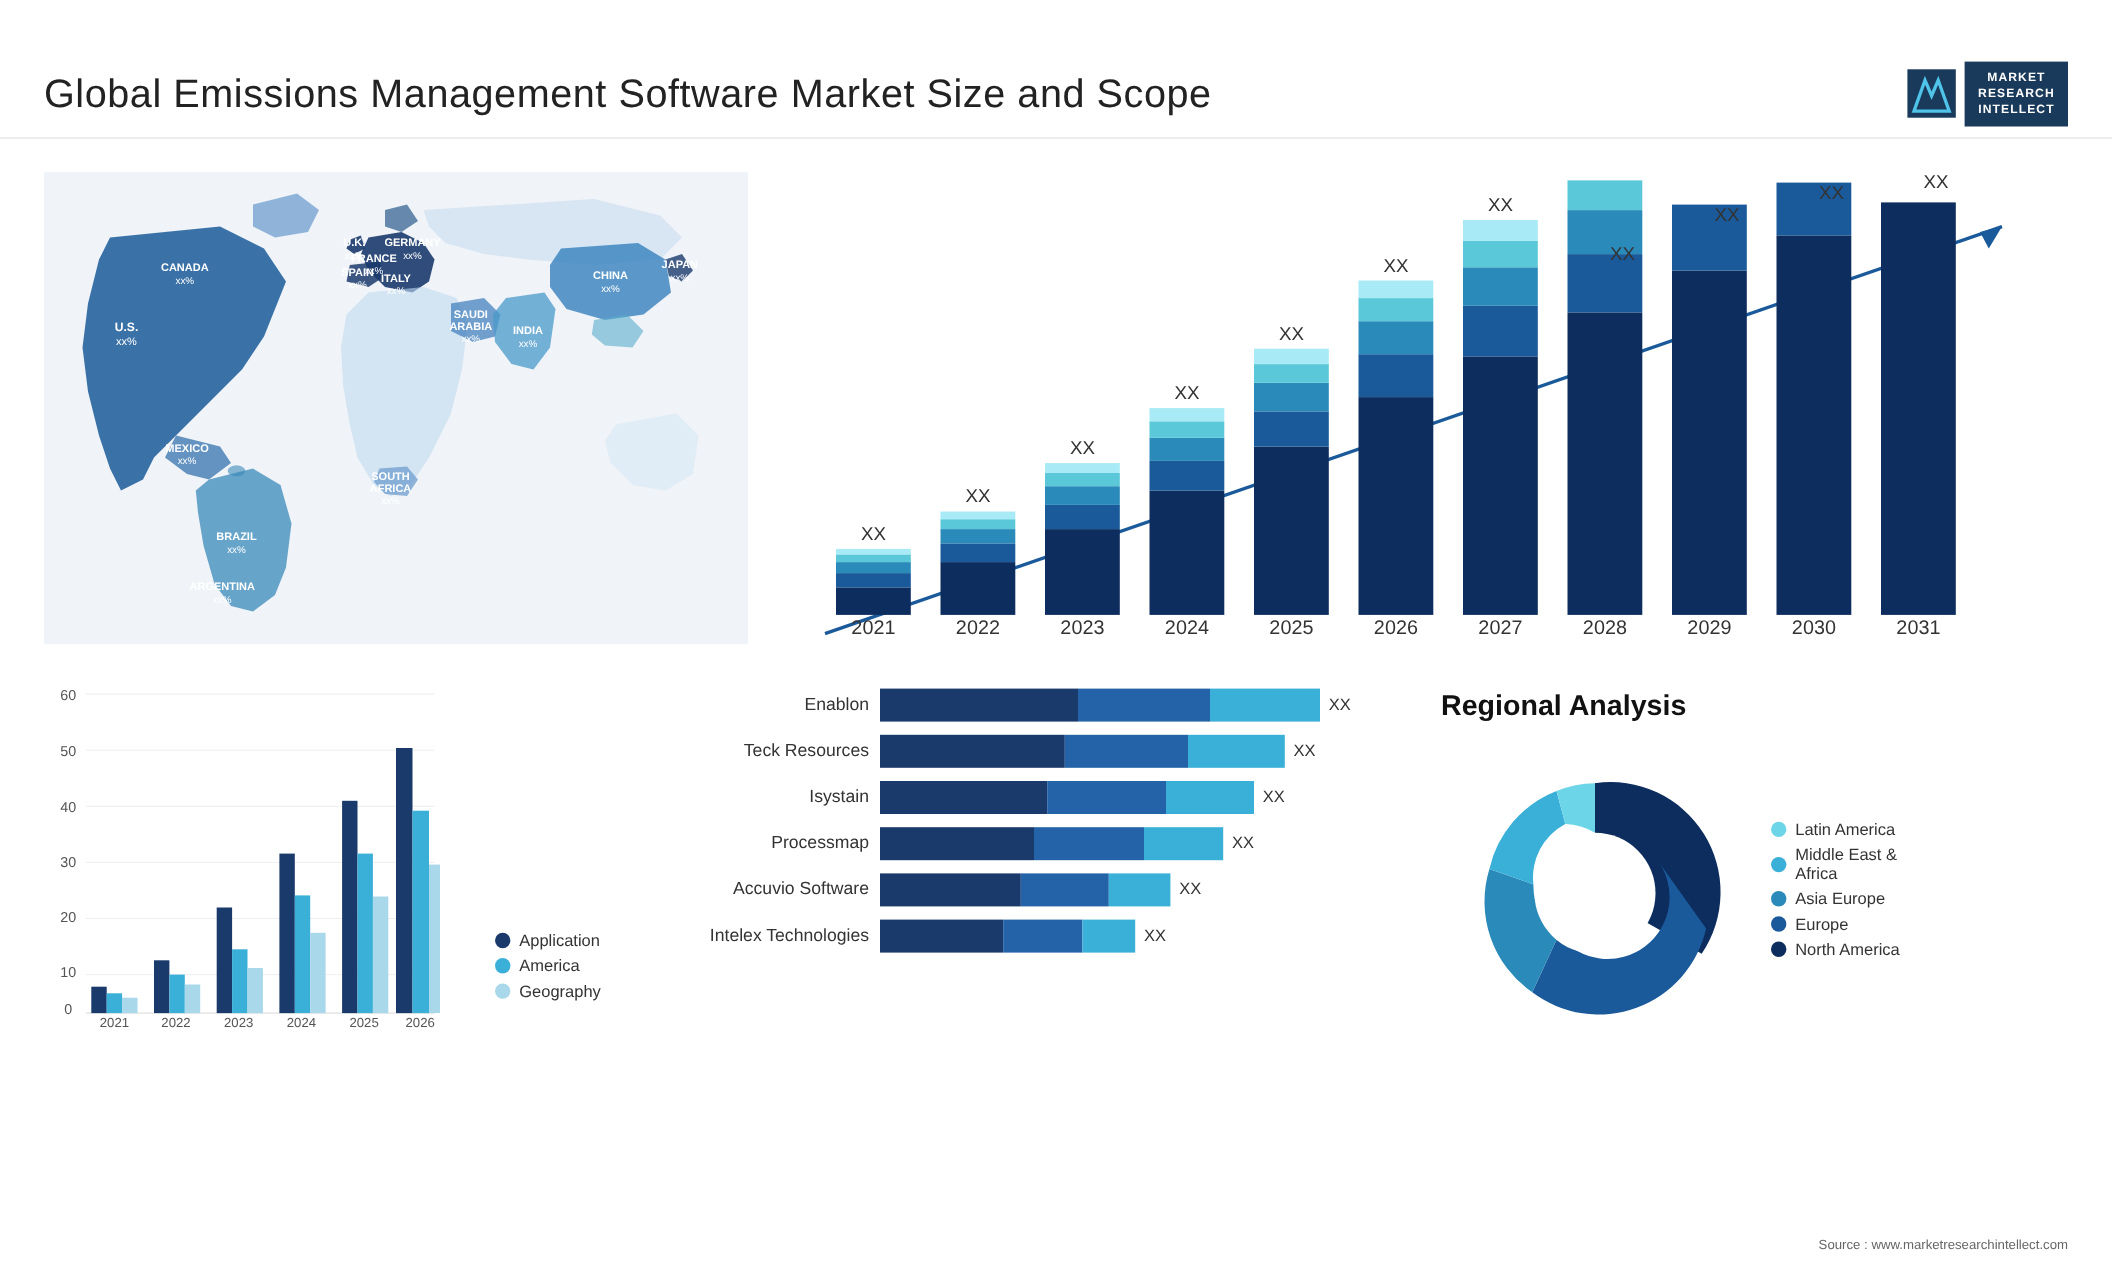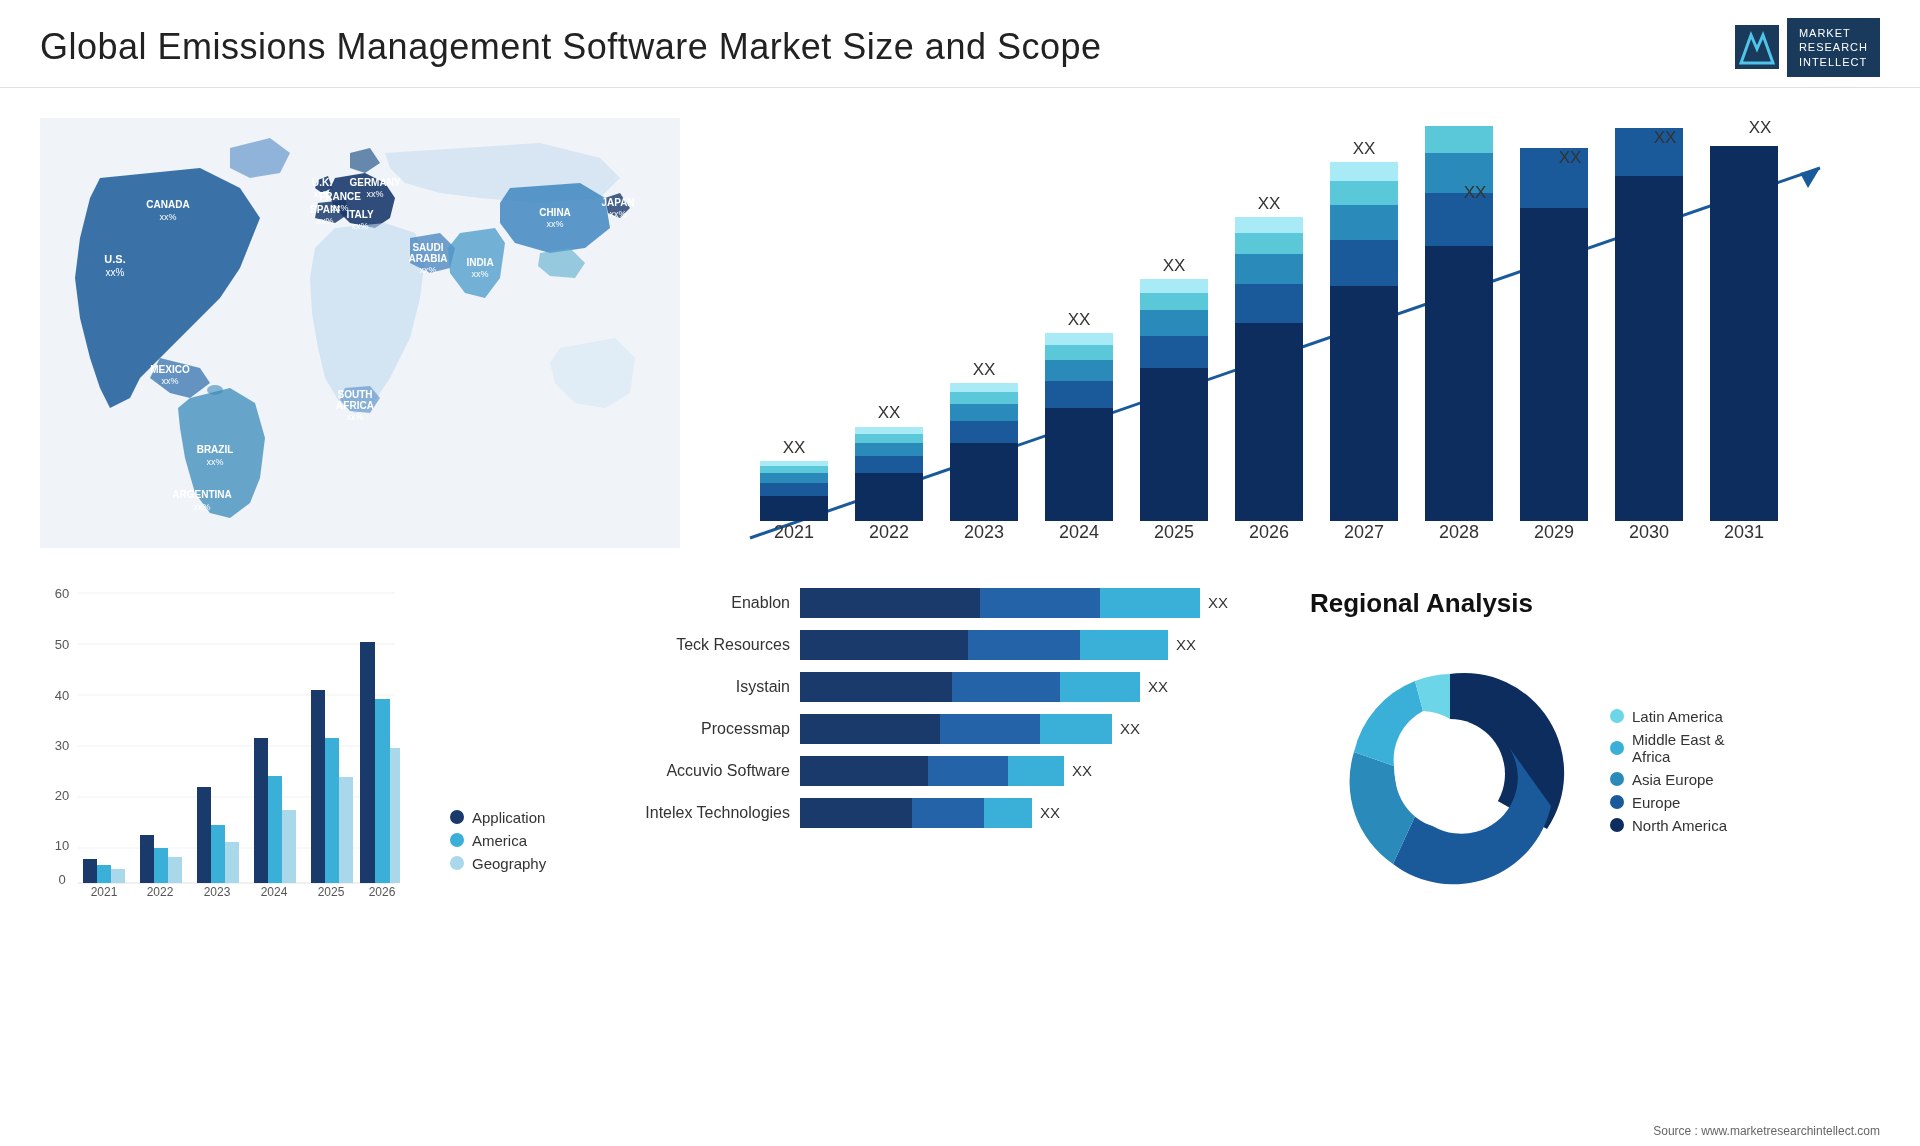--- a/index.html
+++ b/index.html
@@ -12,39 +12,41 @@
       position: relative;
     }
 
     
     .header {
       display: flex;
       align-items: center;
       justify-content: space-between;
       padding: 18px 40px 10px 40px;
       border-bottom: 1px solid #e0e0e0;
+      margin-top: 38px;
     }
     .page-title {
       font-size: 36px;
       font-weight: 400;
       color: #222;
       letter-spacing: 0.5px;
     }
     .logo-container {
       display: flex;
       align-items: center;
       gap: 8px;
     }
     .logo-box {
       background: #1a3a5c;
       color: white;
       font-size: 11px;
-      font-weight: 400;
+      font-weight: 700;
       padding: 8px 12px;
       line-height: 1.3;
+      text-align: center;
       letter-spacing: 1px;
     }
     .logo-m {
       background: #1a3a5c;
       width: 44px;
       height: 44px;
       display: flex;
       align-items: center;
       justify-content: center;
       color: #4fc3e8;

